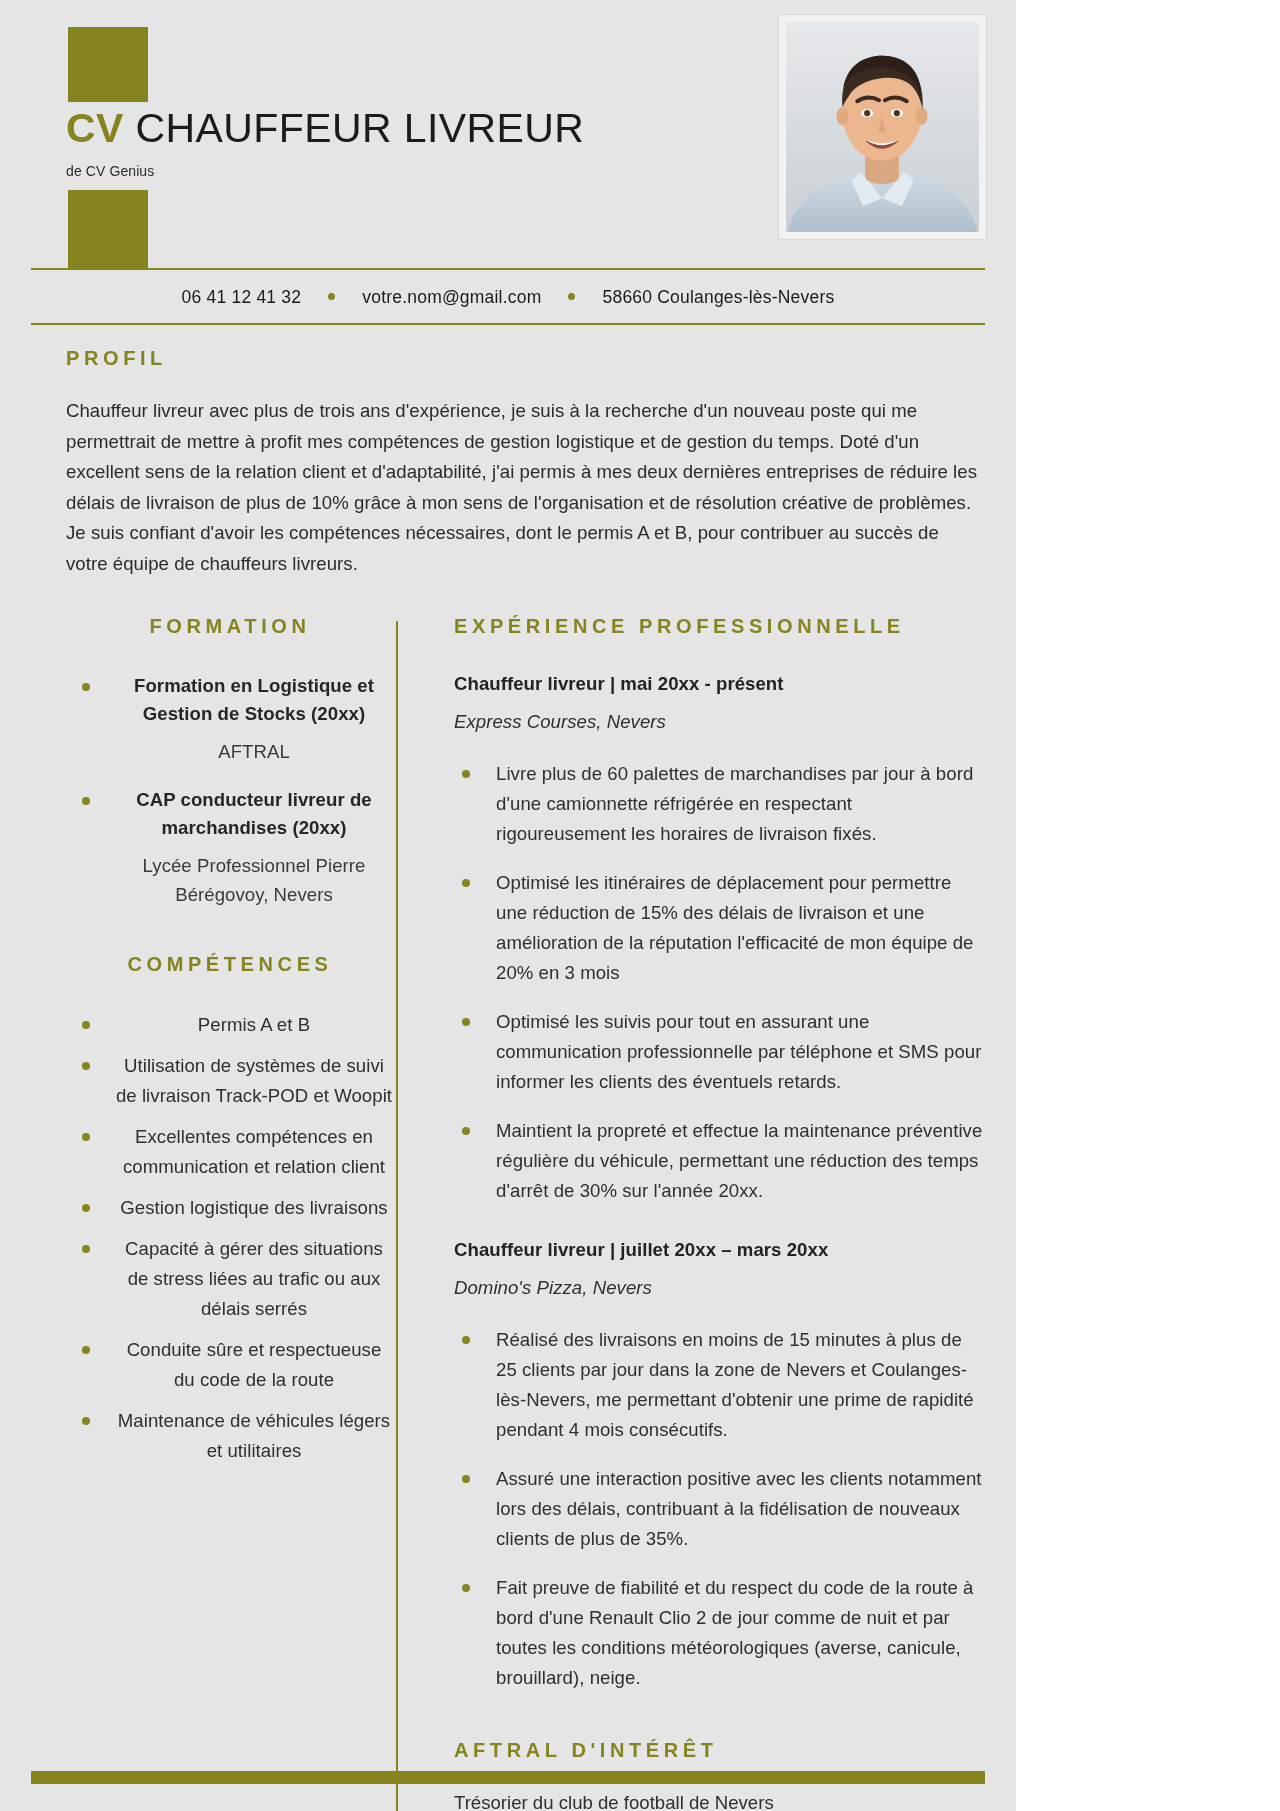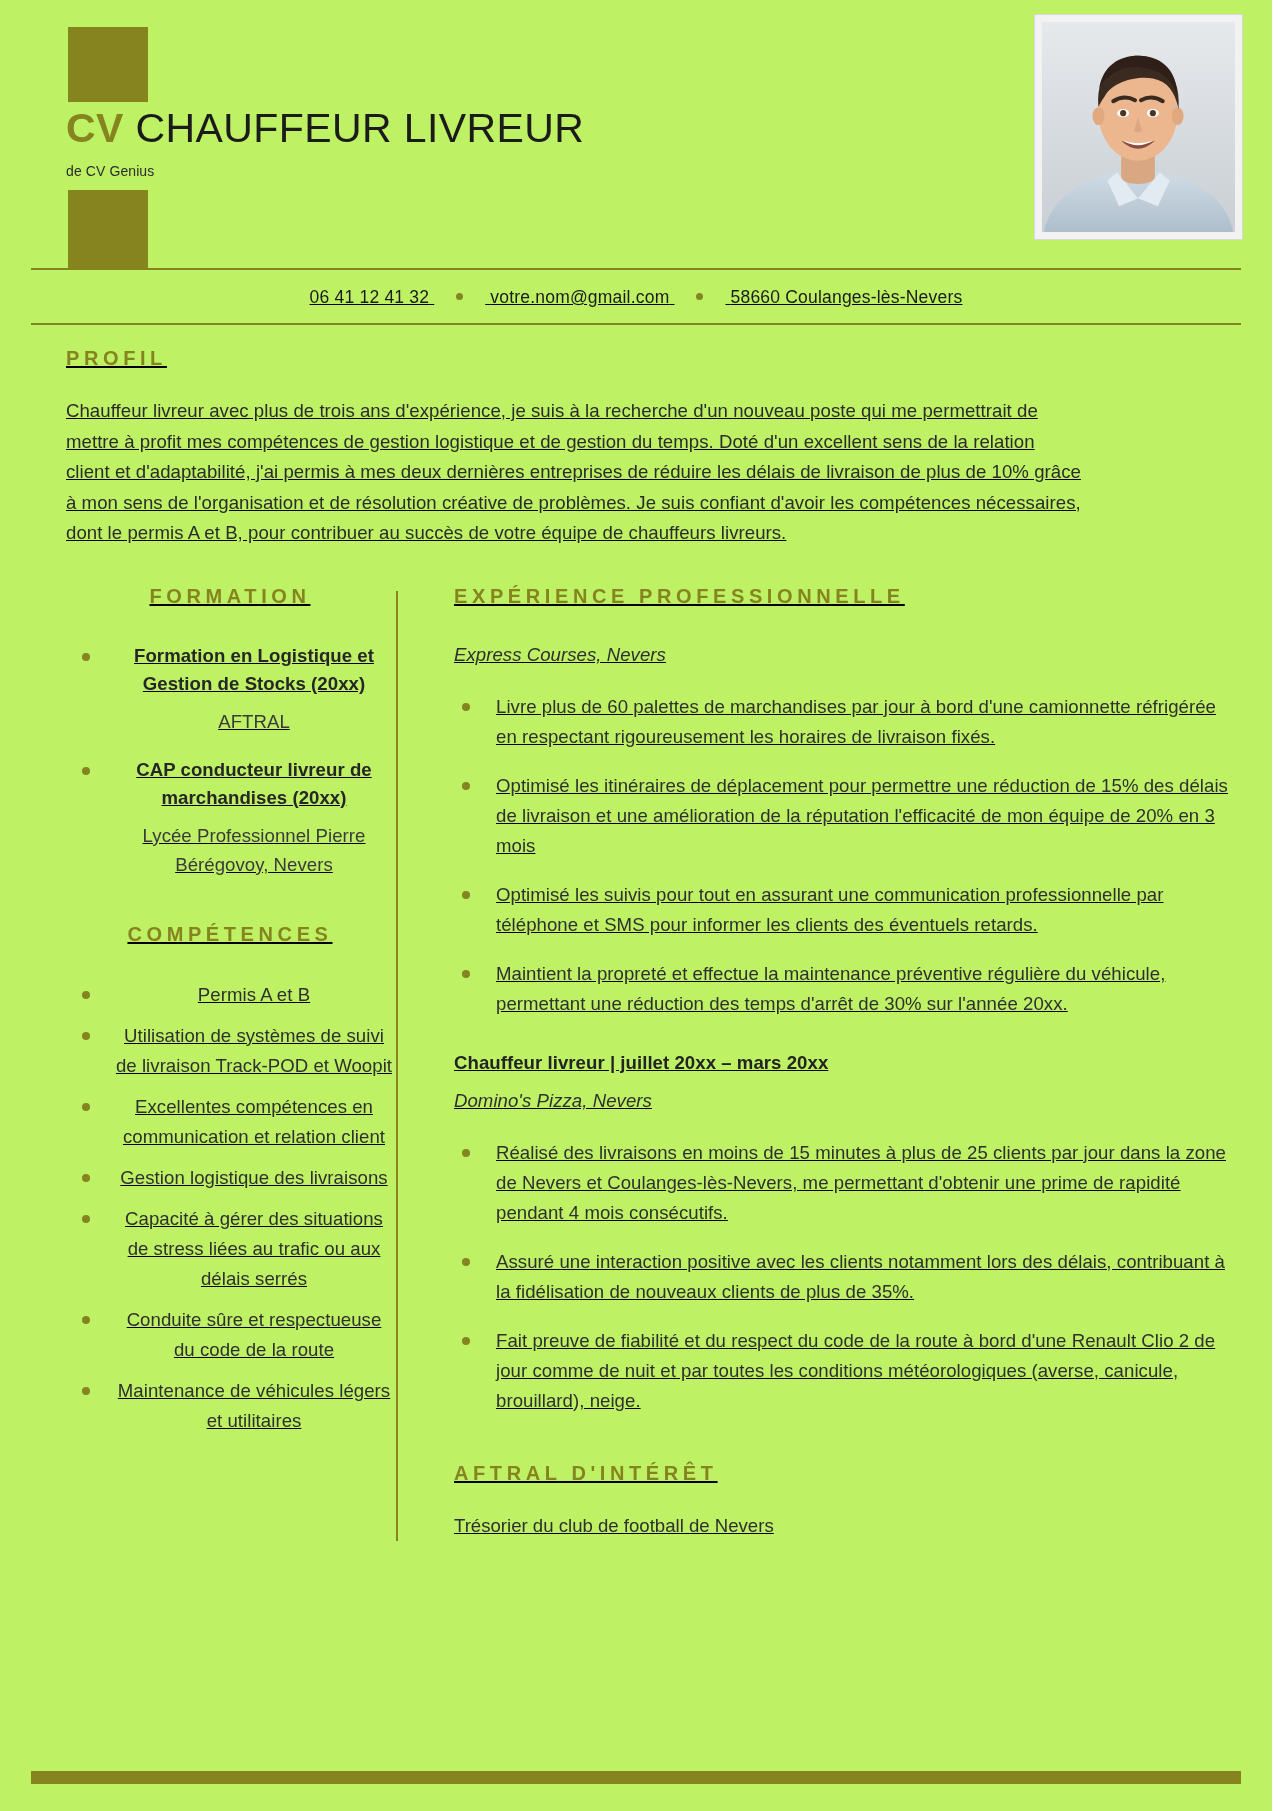--- a/index.html
+++ b/index.html
@@ -4,25 +4,24 @@
 <style>
   * { box-sizing: border-box; margin: 0; padding: 0; }
   html, body {
     width: 1280px;
     height: 1811px;
     background: #ffffff;
     font-family: "Liberation Sans", sans-serif;
   }
   .page {
     position: relative;
-    width: 1272px;
+    width: 1016px;
     height: 1811px;
-    background: #bef264;
+    background: #e5e5e5;
     overflow: hidden;
-    text-decoration: underline;
   }
 
   
   .header {
     position: relative;
     height: 268px;
   }
   .sq-top {
     position: absolute;
     left: 68px;
@@ -366,20 +365,21 @@
 
     </div>
 
     <div class="col-sep"></div>
 
     <div class="col-right">
 
       <div class="sec-title">EXPÉRIENCE PROFESSIONNELLE</div>
 
       <div class="job">
+        <div class="job-head">Chauffeur livreur | mai 20xx - présent</div>
         <div class="job-company">Express Courses, Nevers</div>
         <ul class="duties">
           <li>Livre plus de 60 palettes de marchandises par jour à bord d'une camionnette réfrigérée en respectant rigoureusement les horaires de livraison fixés.</li>
           <li>Optimisé les itinéraires de déplacement pour permettre une réduction de 15% des délais de livraison et une amélioration de la réputation l'efficacité de mon équipe de 20% en 3 mois</li>
           <li>Optimisé les suivis pour tout en assurant une communication professionnelle par téléphone et SMS pour informer les clients des éventuels retards.</li>
           <li>Maintient la propreté et effectue la maintenance préventive régulière du véhicule, permettant une réduction des temps d'arrêt de 30% sur l'année 20xx.</li>
         </ul>
       </div>
 
       <div class="job job2">

